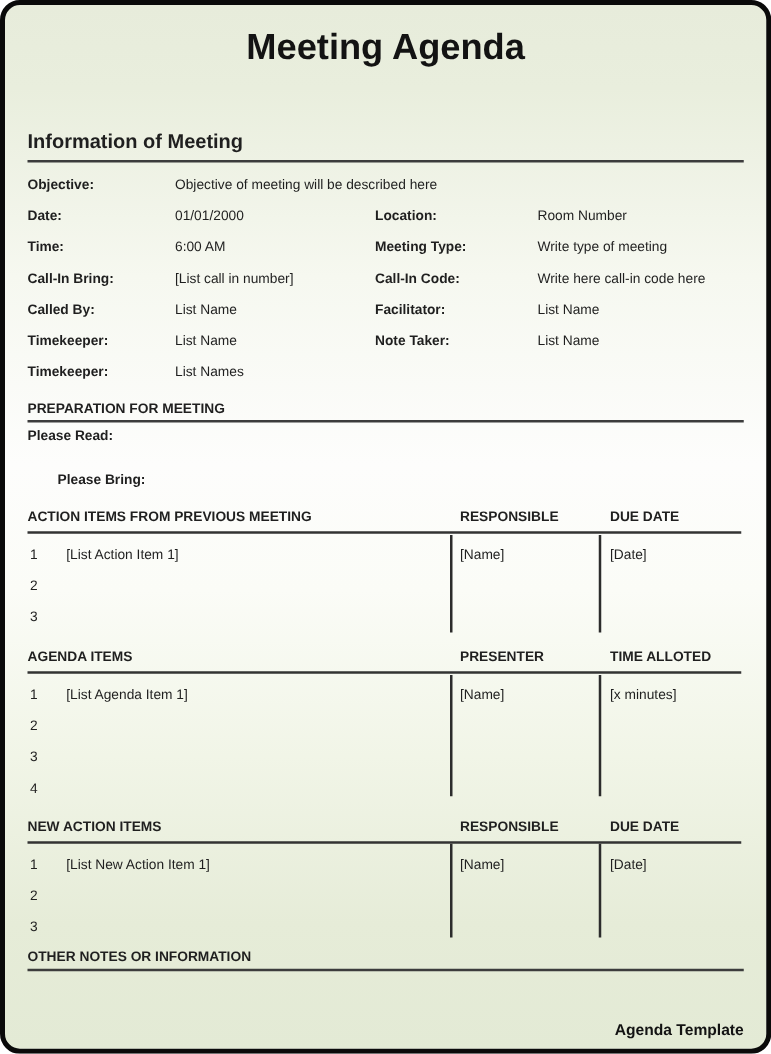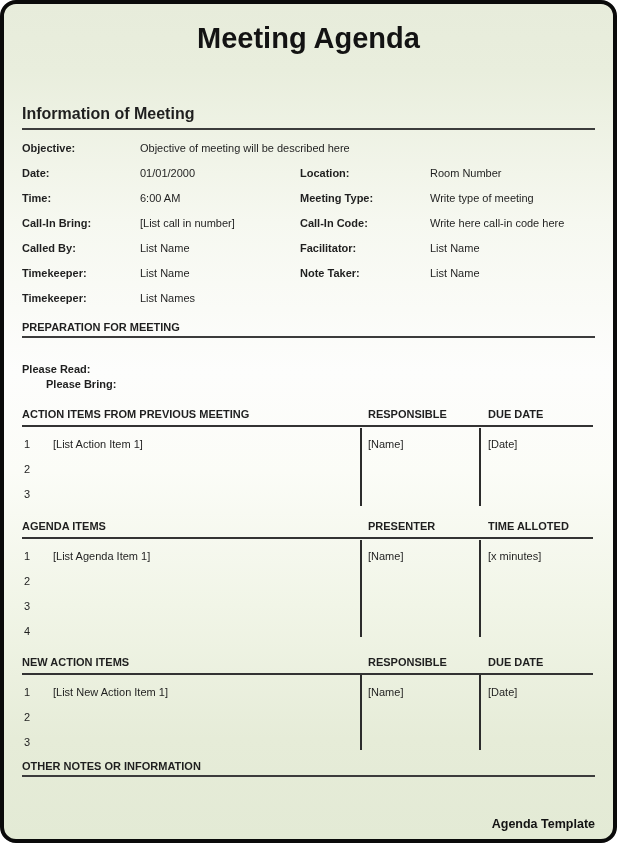--- a/index.html
+++ b/index.html
@@ -111,21 +111,21 @@
       <span class="l2">Note Taker:</span>
       <span class="v2">List Name</span>
     </div>
     <div class="irow">
       <span class="l1">Timekeeper:</span>
       <span class="v1">List Names</span>
     </div>
   </div>
 
   <div class="abs mini-heading" style="top:316px;">PREPARATION FOR MEETING</div>
-  <div class="abs plain-label" style="top:358px;text-align:center;">Please Read:</div>
+  <div class="abs plain-label" style="top:338px;text-align:center;">Please Read:</div>
   <div class="abs plain-label" style="top:373px;margin-left:24px;">Please Bring:</div>
 
   <div class="abs t-head" style="top:402px;">
     <span class="h1">ACTION ITEMS FROM PREVIOUS MEETING</span>
     <span class="h2">RESPONSIBLE</span>
     <span class="h3">DUE DATE</span>
   </div>
   <div class="abs t-rows" style="top:428px;">
     <div class="trow">
       <span class="num">1</span>

